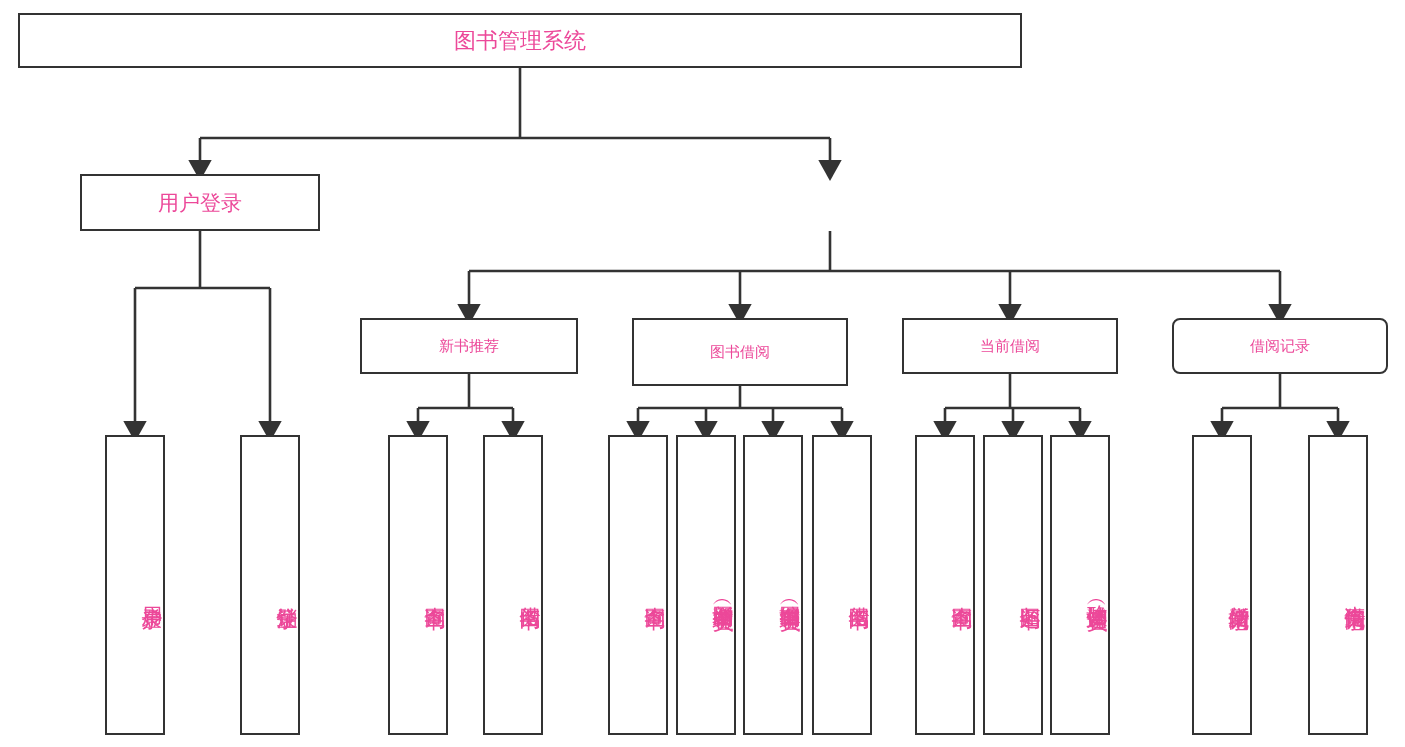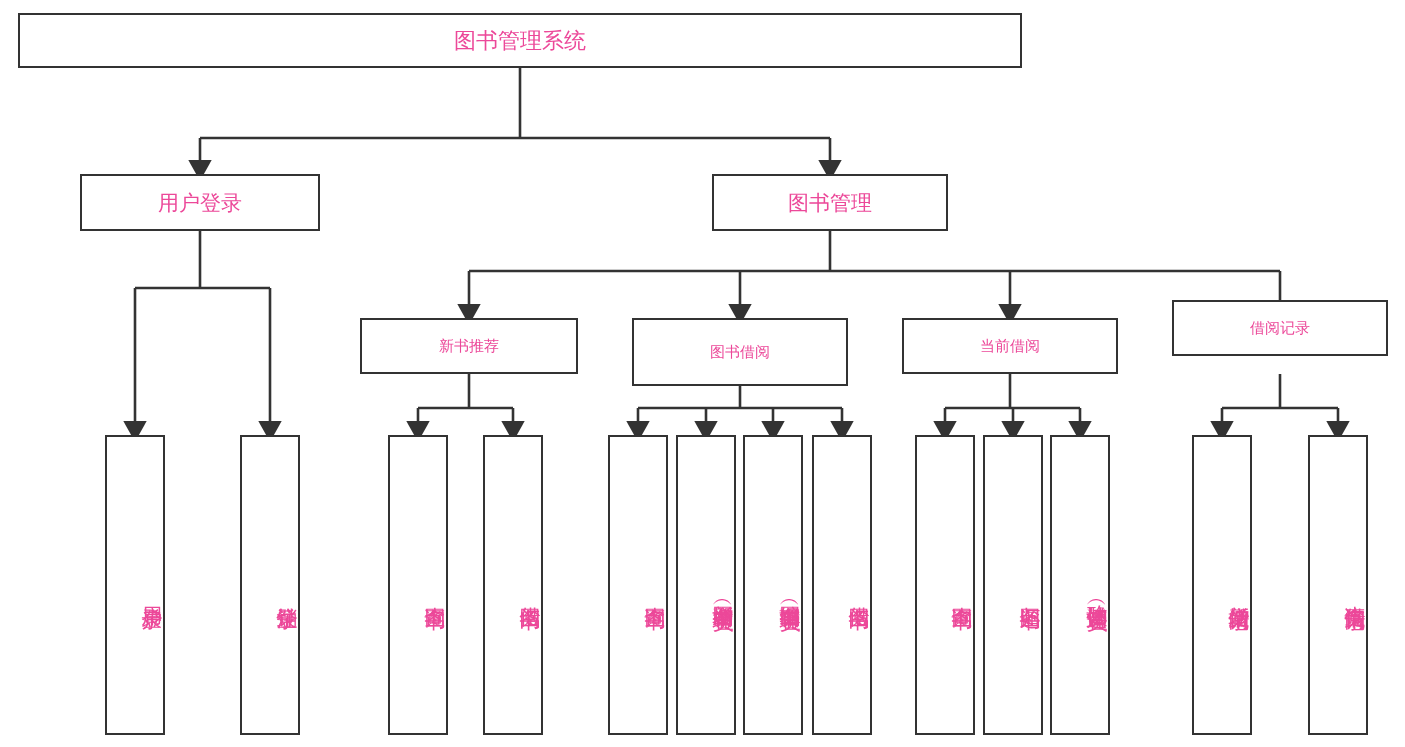--- a/index.html
+++ b/index.html
@@ -117,34 +117,31 @@
     </g>
   </svg>
 
   <div class="node root" style="left:18px;top:13px;width:1004px;height:55px;">
     <span>图书管理系统</span>
   </div>
 
   <div class="node lvl2" style="left:80px;top:174px;width:240px;height:57px;">
     <span>用户登录</span>
   </div>
-  <div class="node lvl2" style="left:712px;top:174px;width:236px;height:57px;">
-    <span>图书管理</span>
-  </div>
 
   <div class="node lvl3" style="left:360px;top:318px;width:218px;height:56px;">
     <span>新书推荐</span>
   </div>
   <div class="node lvl3" style="left:632px;top:318px;width:216px;height:68px;">
     <span>图书借阅</span>
   </div>
   <div class="node lvl3" style="left:902px;top:318px;width:216px;height:56px;">
     <span>当前借阅</span>
   </div>
-  <div class="node lvl3" style="left:1172px;top:300px;width:216px;height:56px;">
+  <div class="node lvl3" style="left:1172px;top:318px;width:216px;height:56px;border-radius:8px;">
     <span>借阅记录</span>
   </div>
 
   <div class="node leaf" style="left:105px;top:435px;width:60px;height:300px;">
     <span class="leaf-label">用户登录</span>
   </div>
   <div class="node leaf" style="left:240px;top:435px;width:60px;height:300px;">
     <span class="leaf-label">注销登录</span>
   </div>
 

